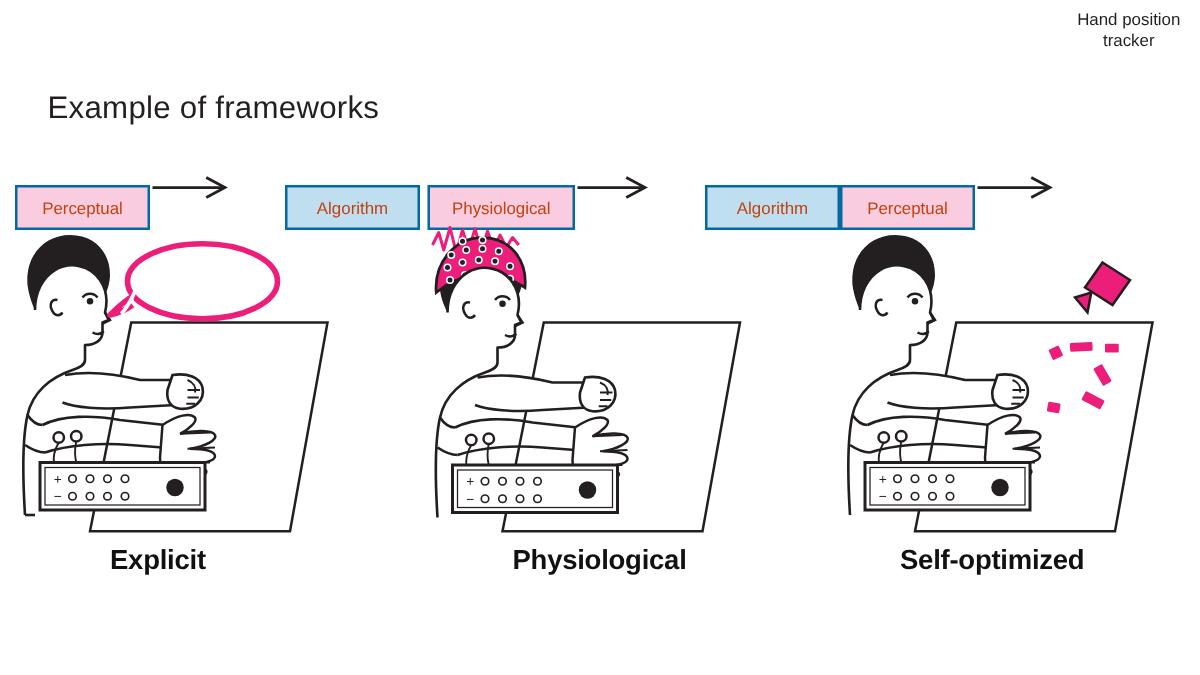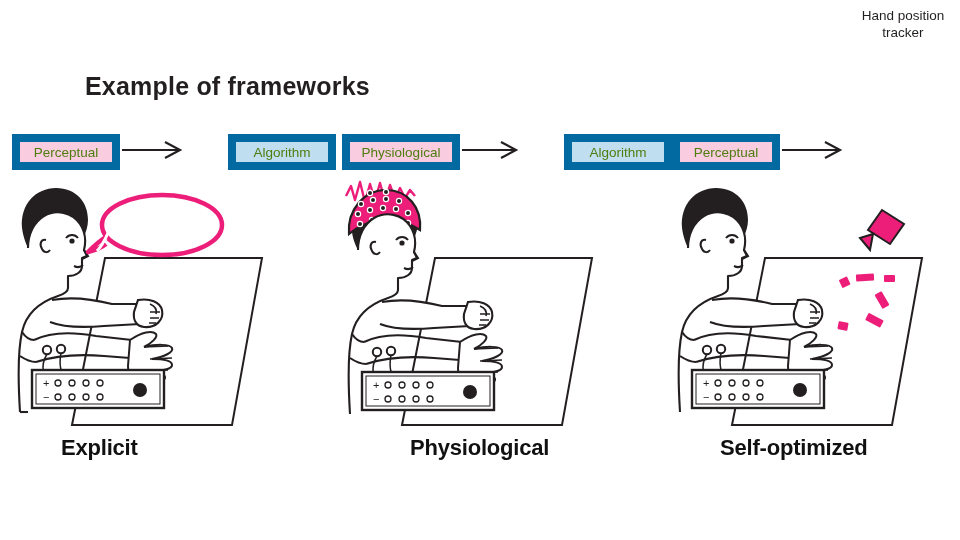--- a/index.html
+++ b/index.html
@@ -19,54 +19,53 @@
     position: absolute;
     left: 0; top: 0;
     width: 960px;
     height: 540px;
   }
   .title {
     position: absolute;
     left: 38px;
     top: 72px;
     font-size: 25px;
-    font-weight: 700;
+    font-weight: 400;
     letter-spacing: 0.2px;
     color: #231f20;
     white-space: nowrap;
-    margin-left: 47px;
   }
   .panel {
     position: absolute;
     top: 0;
     width: 320px;
     height: 540px;
   }
   #panel-0 { left: 0px; }
   #panel-1 { left: 330px; }
   #panel-2 { left: 660px; }
 
   .flowrow {
     position: absolute;
     top: 132px;
     left: 12px;
     width: 296px;
     height: 38px;
   }
   .fbox {
     position: absolute;
-    top: 2px;
+    top: 16px;
     height: 36px;
-    border: 8px solid #0369a1;
+    border: 2px solid #0369a1;
     box-sizing: border-box;
     display: flex;
     align-items: center;
     justify-content: center;
     font-size: 13.5px;
-    color: #4d7c0f;
+    color: #c2410c;
     white-space: nowrap;
   }
   .fbox.src { left: 0px; width: 108px; background: #f9cddf; }
   .fbox.dst { left: 176px; width: 108px; background: #bfdff0; margin-left: 40px; }
   #panel-1 .fbox.src { width: 118px; }
   #panel-1 .fbox.dst { left: 182px; width: 108px; }
 
   .arrow-wrap {
     position: absolute;
     left: 108px;
@@ -87,21 +86,21 @@
     position: absolute;
     top: 435px;
     left: 0;
     width: 320px;
     text-align: center;
     font-size: 22px;
     font-weight: bold;
     color: #111111;
     letter-spacing: -0.2px;
   }
-  #panel-0 .caption { text-align: left; padding-left: 61px; }
+  #panel-0 .caption { text-align: left; padding-left: 88px; }
   #panel-1 .caption { text-align: left; padding-left: 80px; }
   #panel-2 .caption { text-align: left; padding-left: 60px; }
 
   .tracker-label {
     position: absolute;
     left: 178px;
     top: 8px;
     width: 130px;
     text-align: center;
     font-size: 13.5px;

